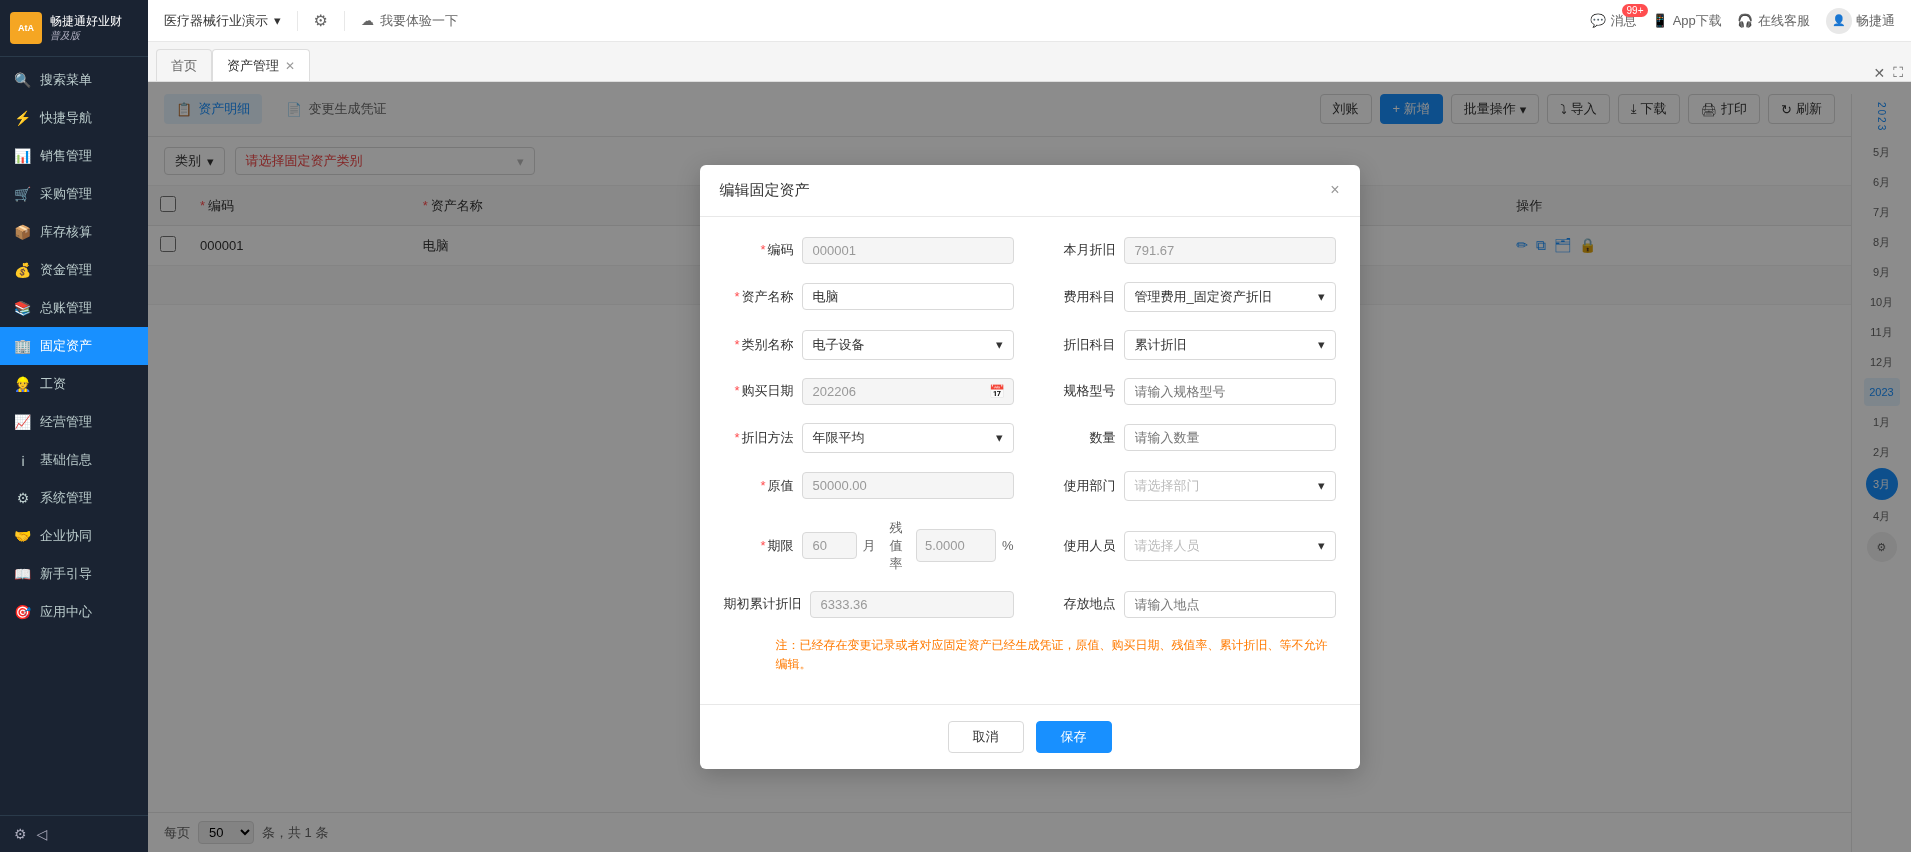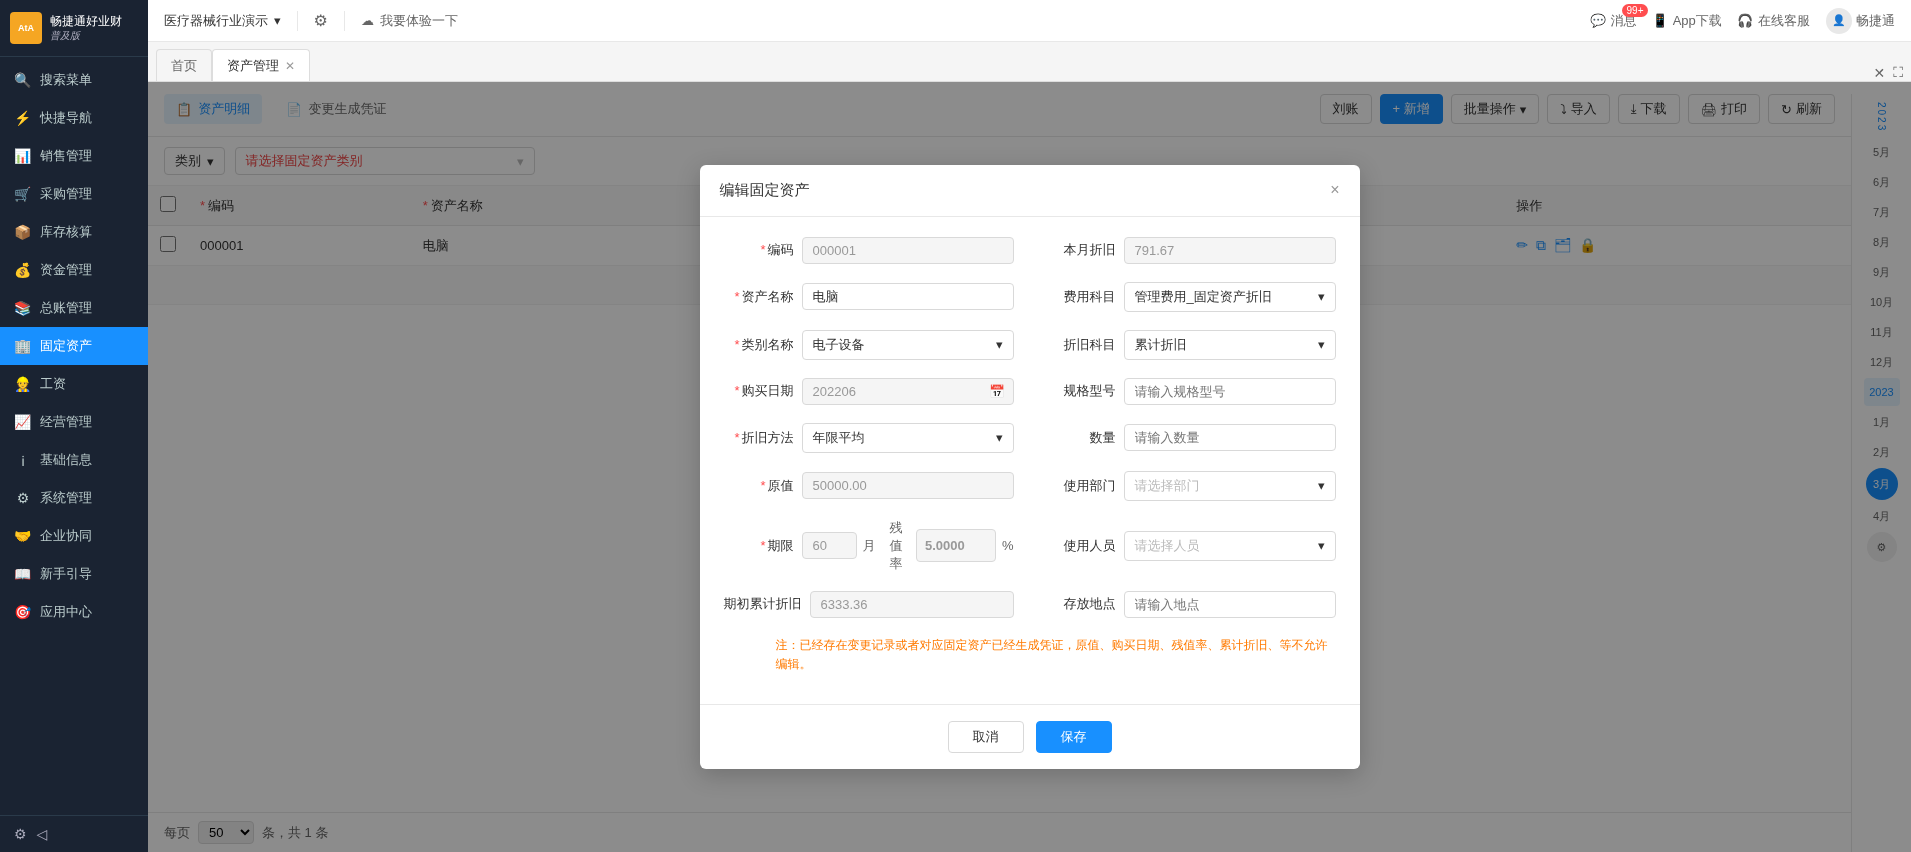--- a/index.html
+++ b/index.html
@@ -472,21 +472,21 @@
 
           <div class="form-row">
             <div class="form-item">
               <span class="form-label">
                 <span class="req">*</span><span>期限</span>
               </span>
               <div class="form-inline">
                 <input type="text" style="border: 1px solid rgb(217, 217, 217); border-radius: 4px; padding: 5px 10px; width: 55px; background: rgb(245, 245, 245); color: rgb(153, 153, 153); outline: none;" readonly="" value="60">
                 <span class="unit">月</span>
                 <span style="color:#666; font-size:13px; margin-left:8px;">残值率</span>
-                <input type="text" class="rate-input" style="border: 1px solid rgb(217, 217, 217); border-radius: 4px; padding: 8px 8px; width: 80px; background: rgb(245, 245, 245); color: rgb(153, 153, 153); outline: none; font-weight: bold;" readonly="" value="5.0000">
+                <input type="text" class="rate-input" style="border: 1px solid rgb(217, 217, 217); border-radius: 4px; padding: 8px 8px; width: 80px; background: rgb(245, 245, 245); color: rgb(153, 153, 153); outline: none;" readonly="" value="5.0000">
                 <span class="unit">%</span>
               </div>
             </div>
             <div class="form-item">
               <span class="form-label">使用人员</span>
               <div class="form-select">
                 <span style="color:#bbb;">请选择人员</span>
                 <span>▾</span>
               </div>
             </div>

